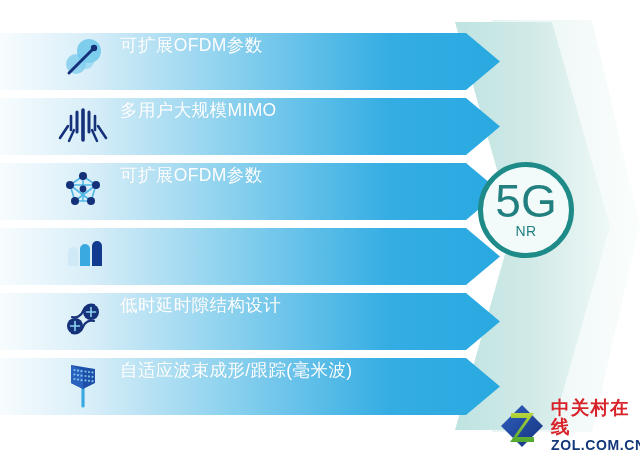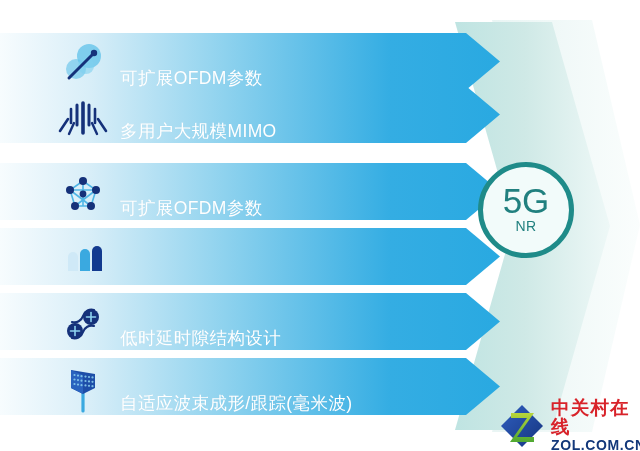--- a/index.html
+++ b/index.html
@@ -35,21 +35,21 @@
     top: 0;
     width: 640px;
     height: 451px;
   }
   .row {
     position: absolute;
     left: 0;
     width: 500px;
     height: 57px;
     display: flex;
-    align-items: flex-end;
+    align-items: flex-start;
   }
   .row-shape {
     position: absolute;
     left: 0;
     top: 0;
     width: 500px;
     height: 57px;
   }
   .row-icon {
     position: relative;
@@ -85,21 +85,21 @@
     border: 5px solid #1f8b89;
     box-sizing: border-box;
     display: flex;
     flex-direction: column;
     align-items: center;
     justify-content: center;
     z-index: 5;
   }
   .badge-main {
     color: #21807f;
-    font-size: 35px;
+    font-size: 46px;
     line-height: 0.92;
     font-weight: 400;
     letter-spacing: 0px;
     margin-top: -2px;
   }
   .badge-sub {
     color: #21807f;
     font-size: 14px;
     line-height: 1;
     font-weight: 400;
@@ -186,21 +186,21 @@
           <circle cx="33" cy="16" r="12" fill="#5fc2ea" opacity="0.75"></circle>
           <circle cx="20" cy="29" r="10" fill="#5fc2ea" opacity="0.6"></circle>
           <circle cx="30" cy="26" r="8" fill="#7fd0ef" opacity="0.6"></circle>
           <line x1="13" y1="38" x2="38" y2="13" stroke="#15317a" stroke-width="3" stroke-linecap="round"></line>
           <circle cx="38" cy="13" r="3.2" fill="#15317a"></circle>
         </svg>
       </div>
       <div class="row-label">可扩展OFDM参数</div>
     </div>
 
-    <div class="row" style="top:86px">
+    <div class="row" style="top:98px">
       <svg class="row-shape" viewBox="0 0 500 57" preserveAspectRatio="none" xmlns="http://www.w3.org/2000/svg">
         <defs>
           <linearGradient id="rg2" x1="0" y1="0" x2="1" y2="0">
             <stop offset="0" stop-color="#f7fcfe"></stop>
             <stop offset="0.18" stop-color="#d8eef8"></stop>
             <stop offset="0.45" stop-color="#8ed2ee"></stop>
             <stop offset="0.78" stop-color="#34ade3"></stop>
             <stop offset="1" stop-color="#29a9e1"></stop>
           </linearGradient>
         </defs>

